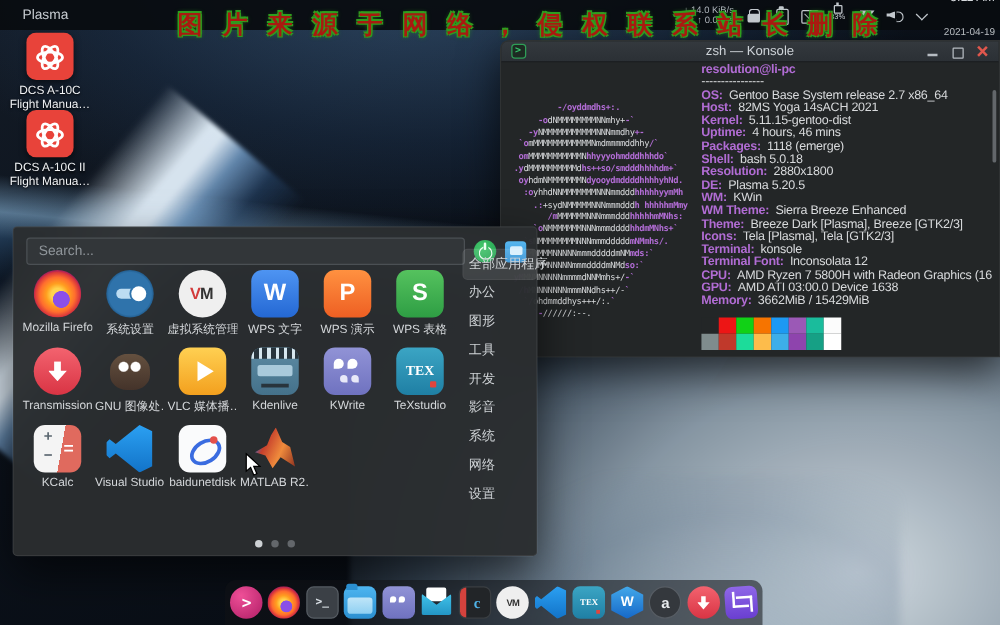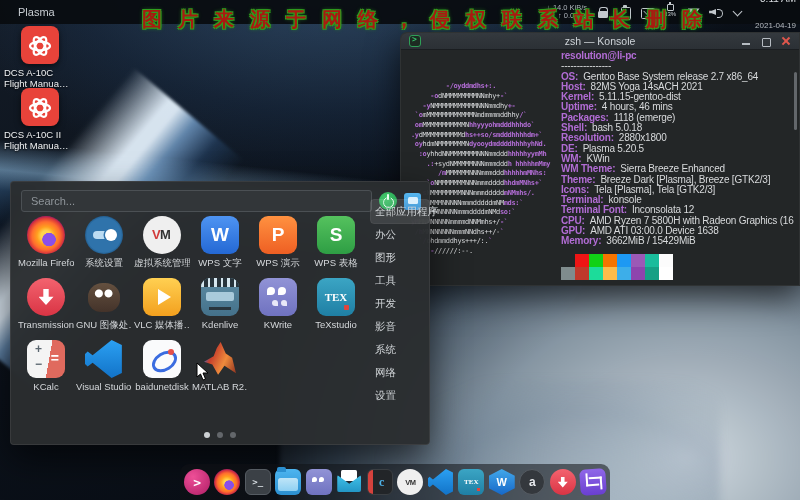--- a/index.html
+++ b/index.html
@@ -46,21 +46,21 @@
   .clock { text-align:right; color:#d6dade; margin-left:2px; white-space:nowrap; }
   .clock-time { font-size:10px; line-height:10px; }
   .clock-date { font-size:8px; line-height:9px; color:#b7bcc1;margin-top:17px; }
 
   
   .watermark { position:absolute; left:142px; top:6px; z-index:60; font-size:20px; font-weight:bold;
     letter-spacing:16px; color:#a91a10; white-space:nowrap; font-family:sans-serif;
     text-shadow:-1px -1px 0 #2f9e1e, 1px -1px 0 #2f9e1e, -1px 1px 0 #2f9e1e, 1px 1px 0 #2f9e1e, 0 0 4px rgba(47,158,30,.9); }
 
   
-  .dicon { position:absolute; left:4px; width:72px; z-index:5; cursor:default; }
+  .dicon { position:absolute; left:4px; width:72px; text-align:center; z-index:5; cursor:default; }
   .pdf-wrap { width:38px; height:38px; margin:0 auto; filter:drop-shadow(0 2px 3px rgba(0,0,0,.55)); }
   .dlabel { margin-top:3px; font-size:9.5px; line-height:11px; color:#f2f4f6; text-shadow:0 1px 2px #000; }
   .dlabel span { display:block; }
 
   
   .win-konsole { position:absolute; left:400px; top:32px; width:400px; height:254px; z-index:10;
     border-radius:7px 0 0 0; overflow:hidden; background:#232627; border:1px solid rgba(255,255,255,.06);
     box-shadow:0 12px 32px rgba(0,0,0,.65); }
   .ktitle { height:17px; background:linear-gradient(#34393e,#2b3035); border-bottom:1px solid #1a1d20;
     display:flex; align-items:center; padding:0 8px; position:relative; }

